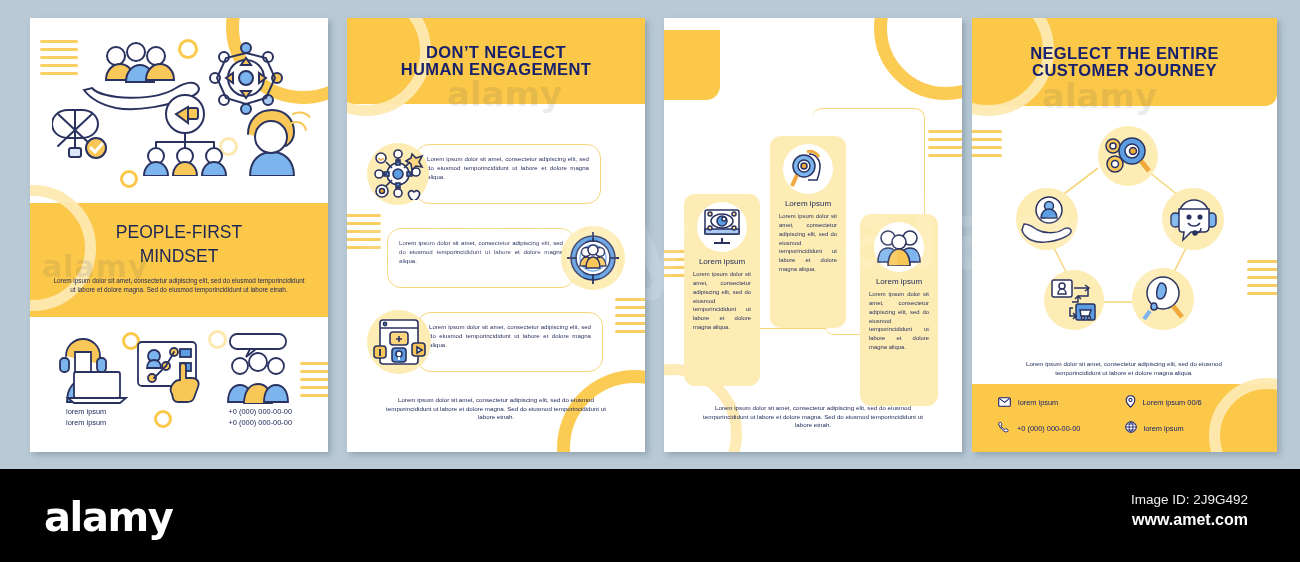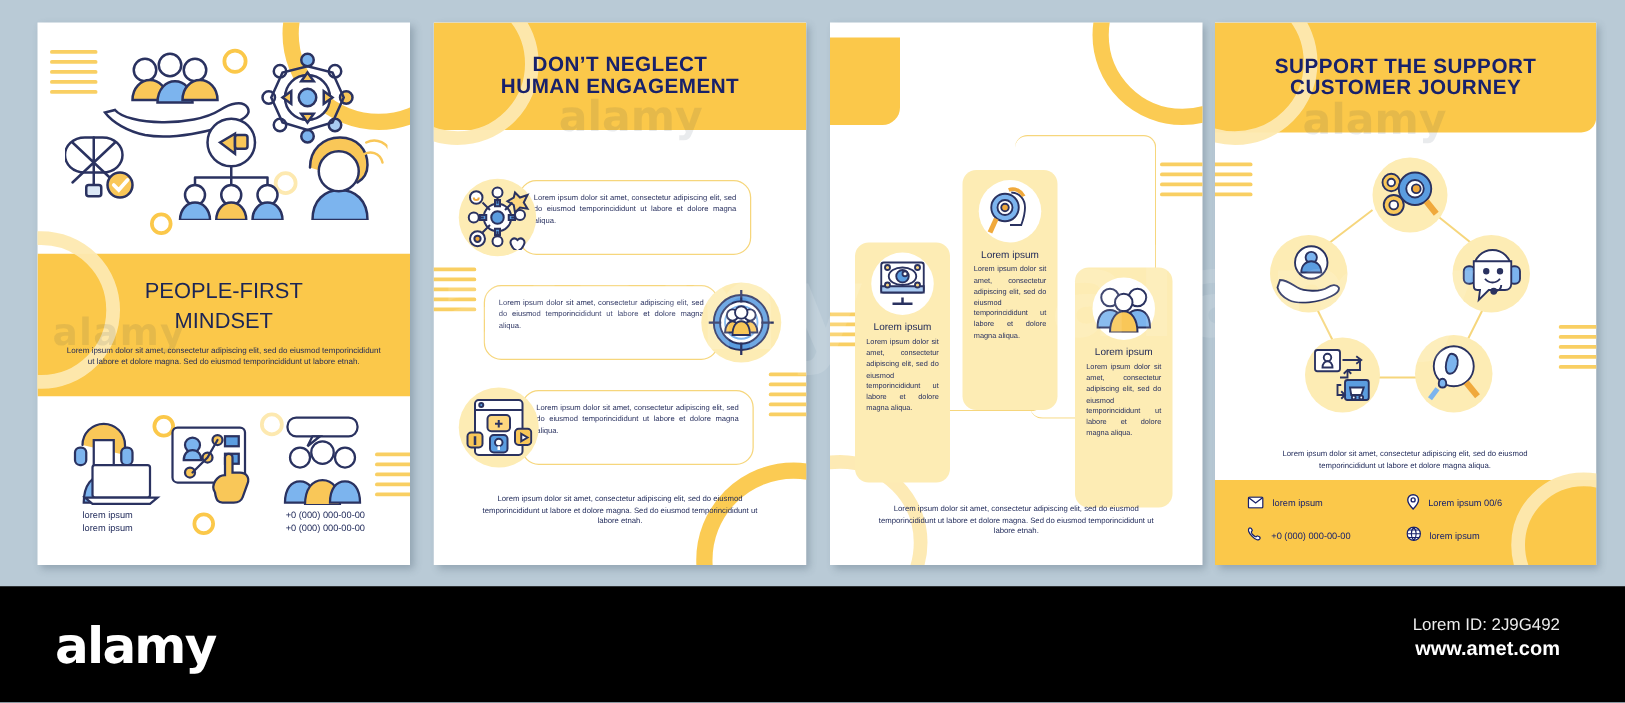--- a/index.html
+++ b/index.html
@@ -406,21 +406,21 @@
       <p>Lorem ipsum dolor sit amet, consectetur adipiscing elit, sed do eiusmod temporincididunt ut labore et dolore magna aliqua.</p>
     </div>
 
     <p class="lede tiny" style="position:absolute;left:36px;top:380px;width:226px;">Lorem ipsum dolor sit amet, consectetur adipiscing elit, sed do eiusmod temporincididunt ut labore et dolore magna. Sed do eiusmod temporincididunt ut labore etnah.</p>
   </div>
 
   <div class="panel" id="p4">
     <div class="hdr" style="left:0;top:0;width:305px;height:88px;border-radius:0 0 12px 0;">
       <div class="arc arc-soft" style="left:-50px;top:-34px;width:110px;height:110px;border-width:11px;"></div>
       <div class="wm2" style="left:70px;top:58px;font-size:34px;">alamy</div>
-      <h1 style="position:relative;font-size:16.5px;white-space:pre-line;">SUPPORT THE SUPPORT
+      <h1 style="position:relative;font-size:16.5px;white-space:pre-line;">NEGLECT THE ENTIRE
 CUSTOMER JOURNEY</h1>
     </div>
 
     <div class="dashlines" style="left:-4px;top:112px;">
       <i style="width:34px"></i>
         <i style="width:34px"></i>
         <i style="width:34px"></i>
         <i style="width:34px"></i>
     </div>
     <div class="dashlines" style="right:-6px;top:242px;">
@@ -556,16 +556,16 @@
       </div>
     </div>
   </div>
 
   <div class="wm" style="left:350px;top:190px;font-size:96px;letter-spacing:4px;opacity:.30;">alamy</div>
   <div class="wm" style="left:840px;top:180px;font-size:96px;letter-spacing:4px;opacity:.26;">alamy</div>
 
   <div class="alamybar"></div>
   <div class="alamylogo">alamy</div>
   <div class="alamymeta">
-    <div class="id">Lorem ID: 2J9G492</div>
+    <div class="id">Image ID: 2J9G492</div>
     <div class="url">www.amet.com</div>
   </div>
 </div>
 
 </body></html>

